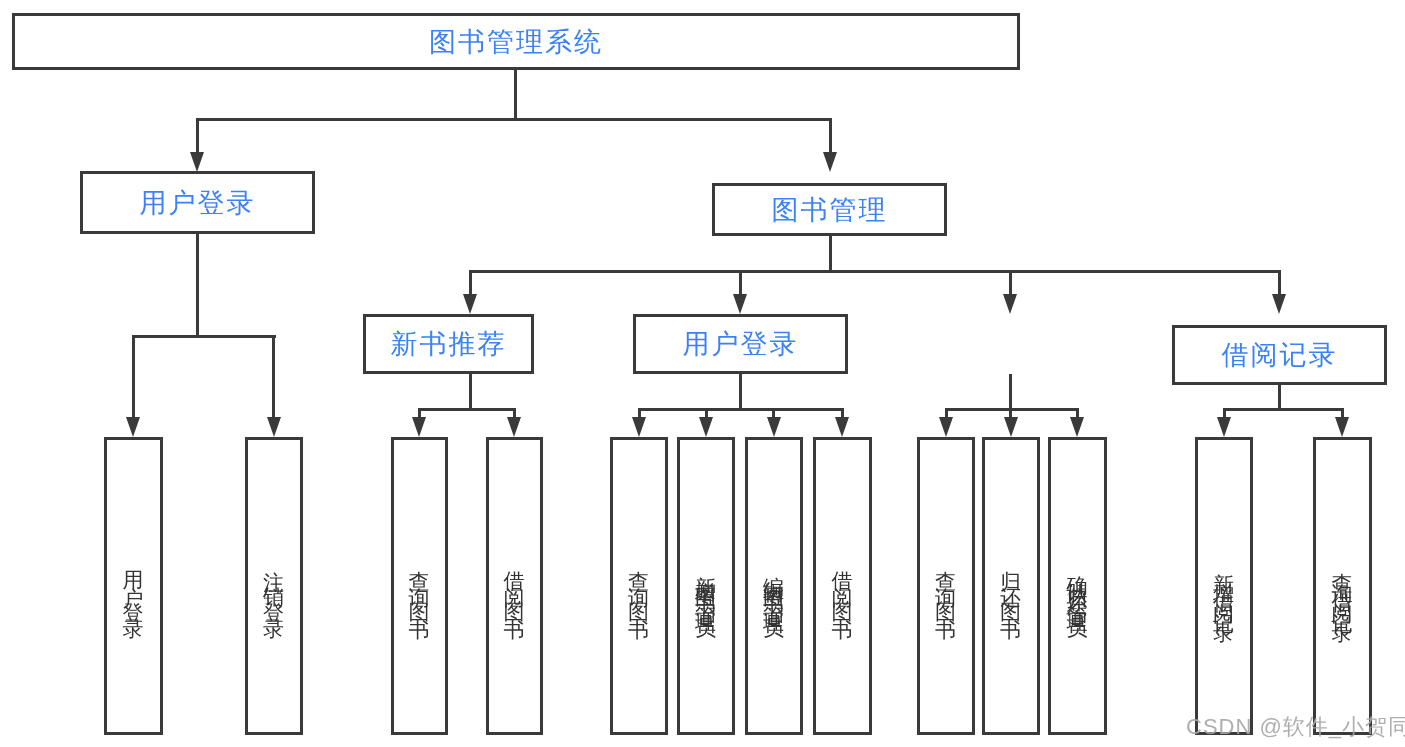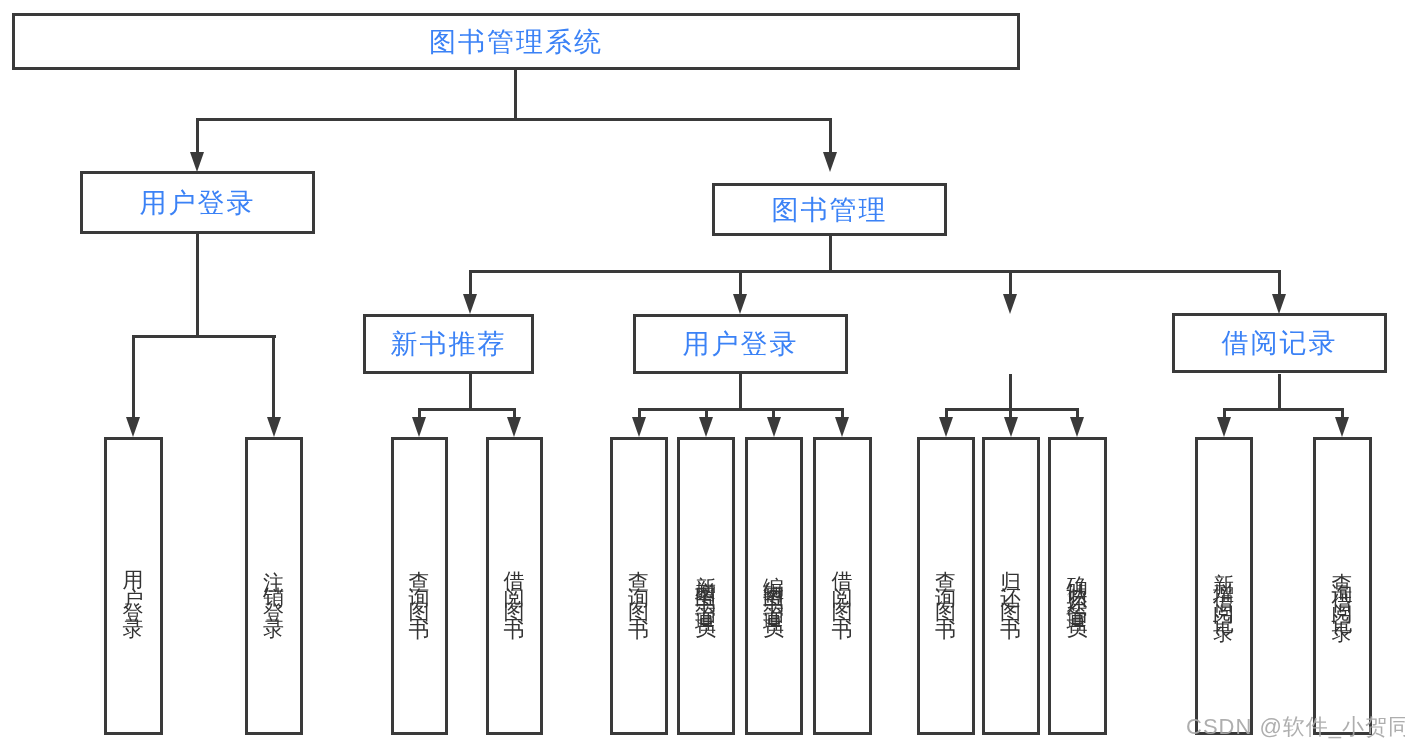--- a/index.html
+++ b/index.html
@@ -93,21 +93,21 @@
   <div class="box" style="left:712px;top:183px;width:235px;height:53px">
     <span class="hlabel">图书管理</span>
   </div>
 
   <div class="box" style="left:363px;top:314px;width:171px;height:60px">
     <span class="hlabel">新书推荐</span>
   </div>
   <div class="box" style="left:633px;top:314px;width:215px;height:60px">
     <span class="hlabel">用户登录</span>
   </div>
-  <div class="box" style="left:1172px;top:313px;width:215px;height:60px">
+  <div class="box" style="left:1172px;top:325px;width:215px;height:60px">
     <span class="hlabel">借阅记录</span>
   </div>
 
   <div class="box" style="left:104px;top:437px;width:59px;height:298px">
     <span class="vlabel sp-lg">用户登录</span>
   </div>
   <div class="box" style="left:245px;top:437px;width:58px;height:298px">
     <span class="vlabel sp-lg">注销登录</span>
   </div>
 

